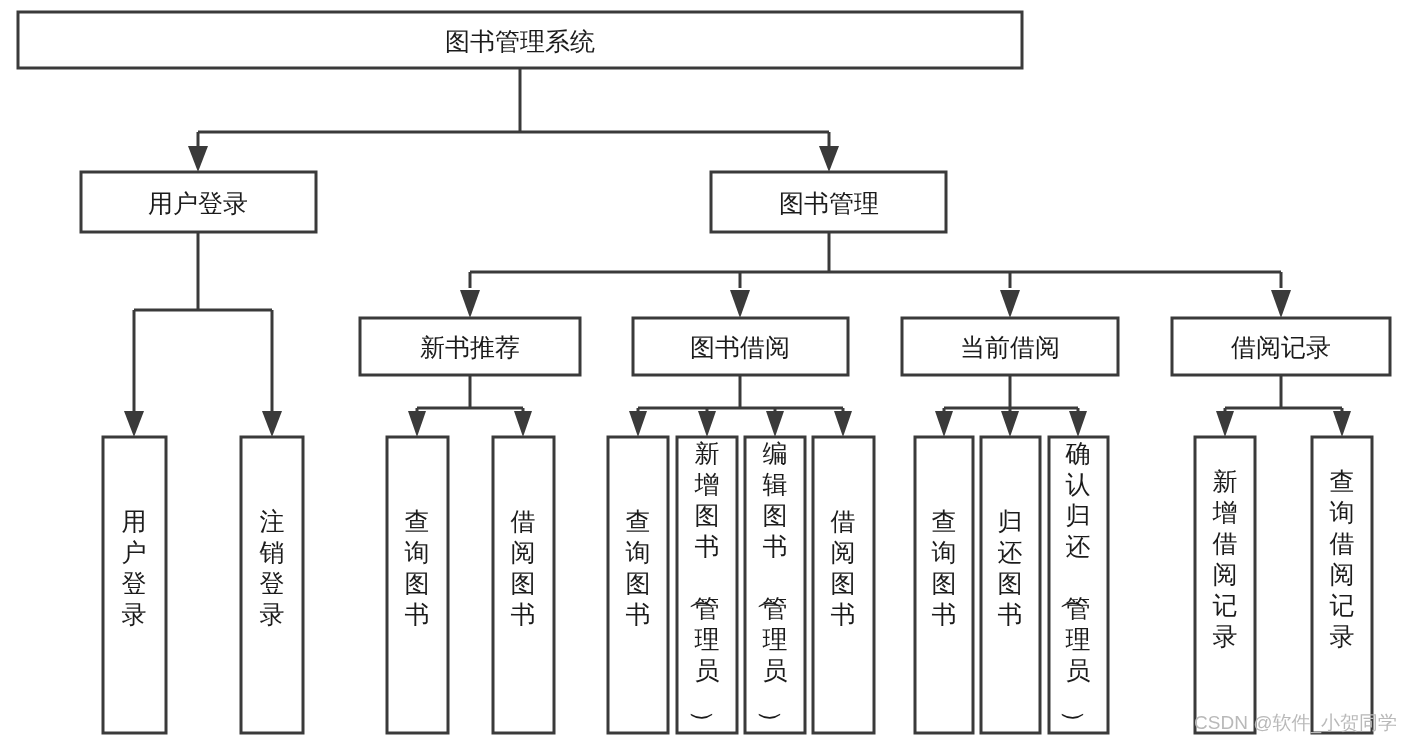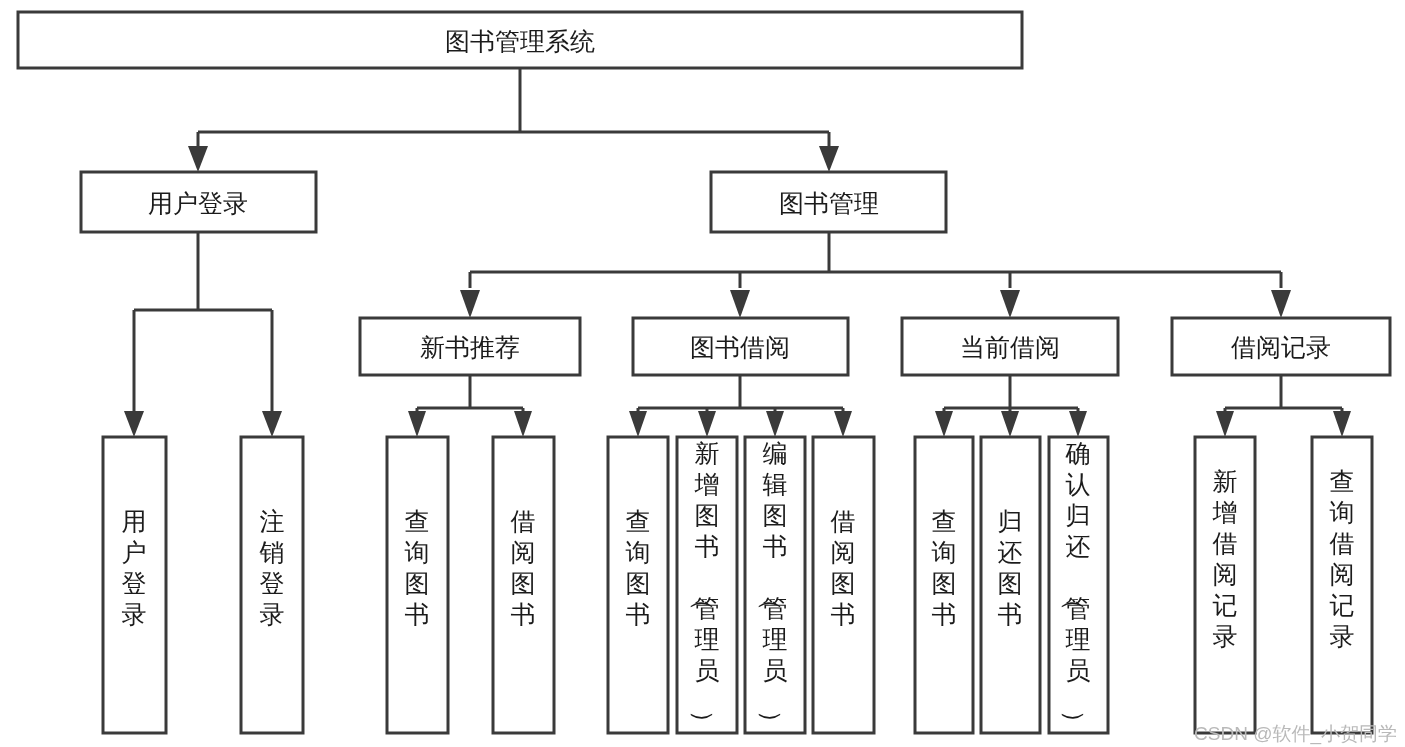--- a/index.html
+++ b/index.html
@@ -48,21 +48,21 @@
   }
   .node-label-v {
     fill: #1b1b1b;
     font-family: "Liberation Sans", "DejaVu Sans", sans-serif;
     font-size: 25px;
     text-anchor: middle;
   }
   .watermark {
     position: absolute;
     right: 8px;
-    bottom: 0;
+    bottom: 11px;
     color: #b9b9b9;
     font-size: 19px;
     font-family: "Liberation Sans", "DejaVu Sans", sans-serif;
     white-space: nowrap;
     pointer-events: none;
   }
 </style>
 </head>
 <body>
 

